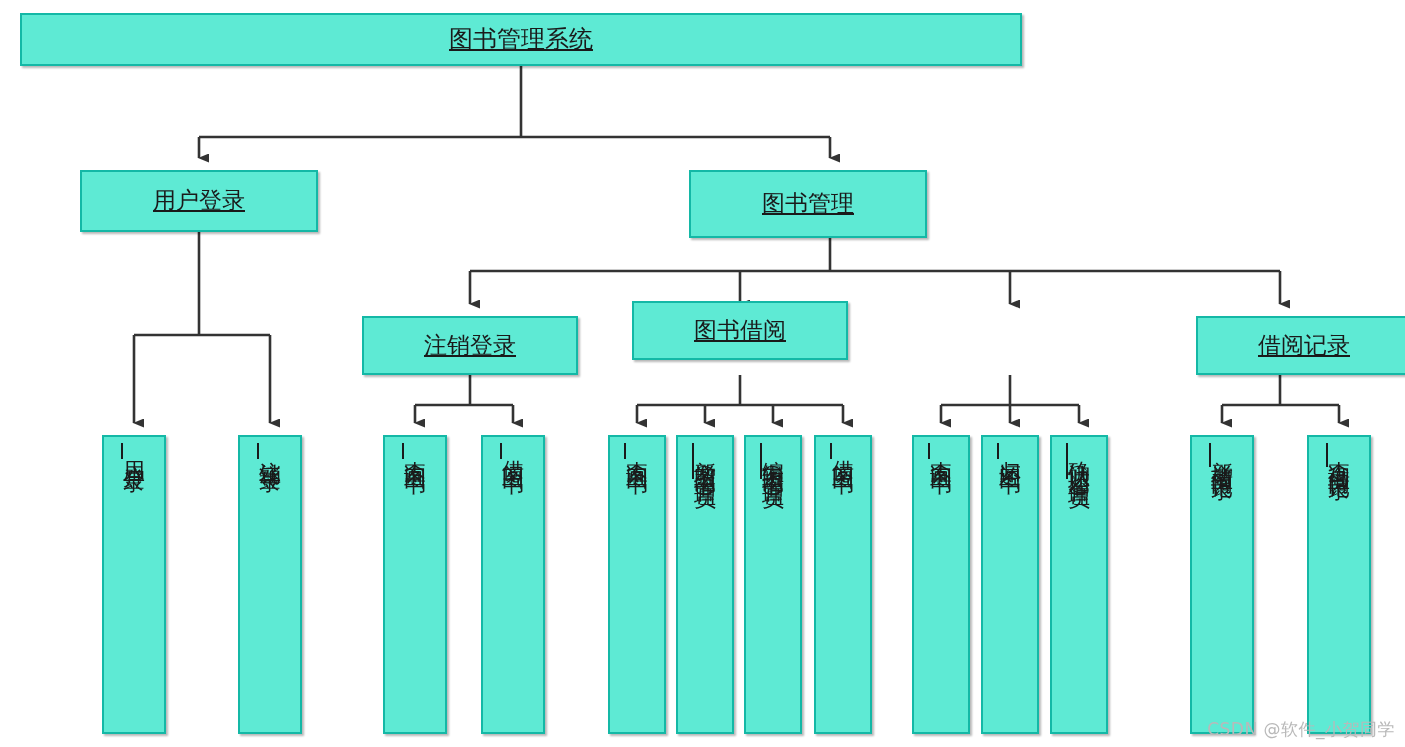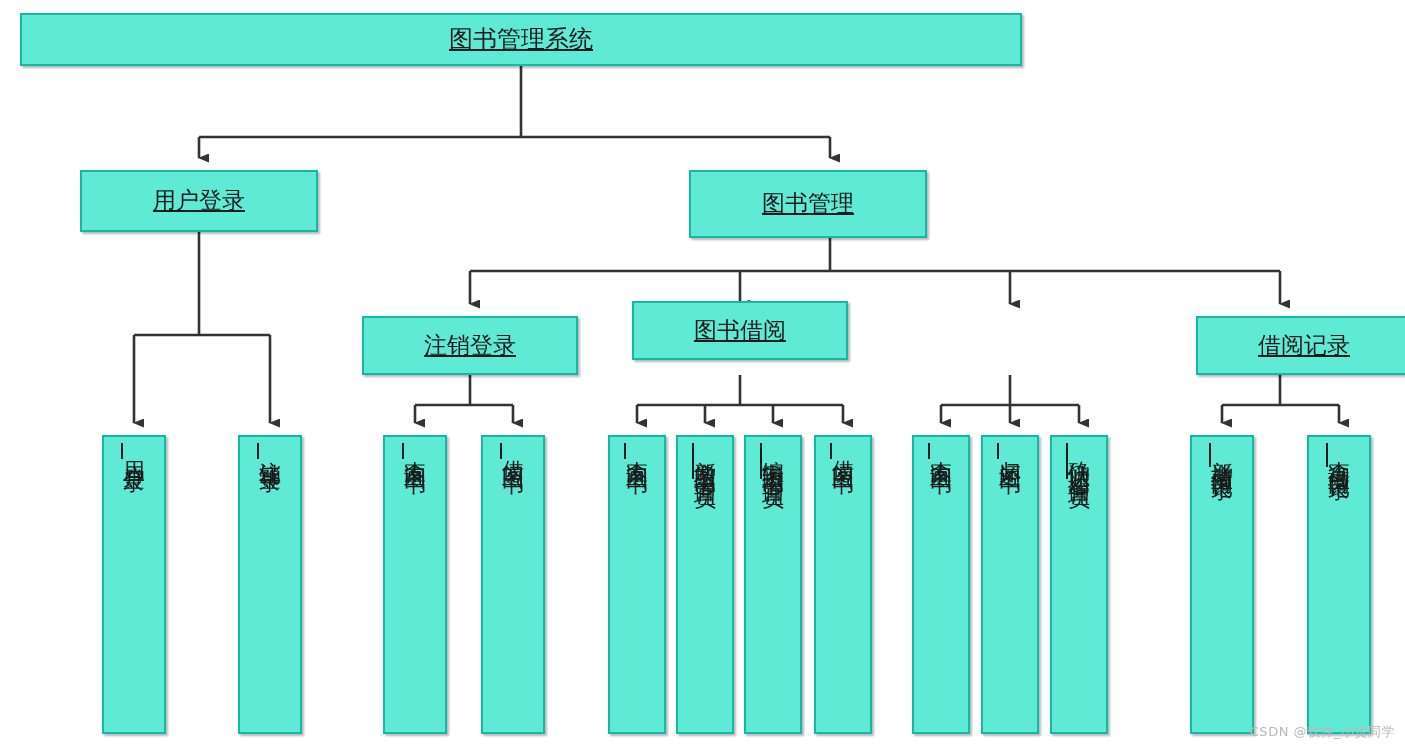--- a/index.html
+++ b/index.html
@@ -62,21 +62,21 @@
     text-orientation: upright;
     font-size: 22px;
     letter-spacing: 4px;
     line-height: 1;
     white-space: nowrap;
   }
   .watermark {
     position: absolute;
     right: 10px;
     bottom: 6px;
-    font-size: 13px;
+    font-size: 17px;
     color: #b9b9b9;
     letter-spacing: 0.5px;
     user-select: none;
     white-space: nowrap;
   }
 </style>
 </head>
 <body>
 
 <div id="diagram-root">

